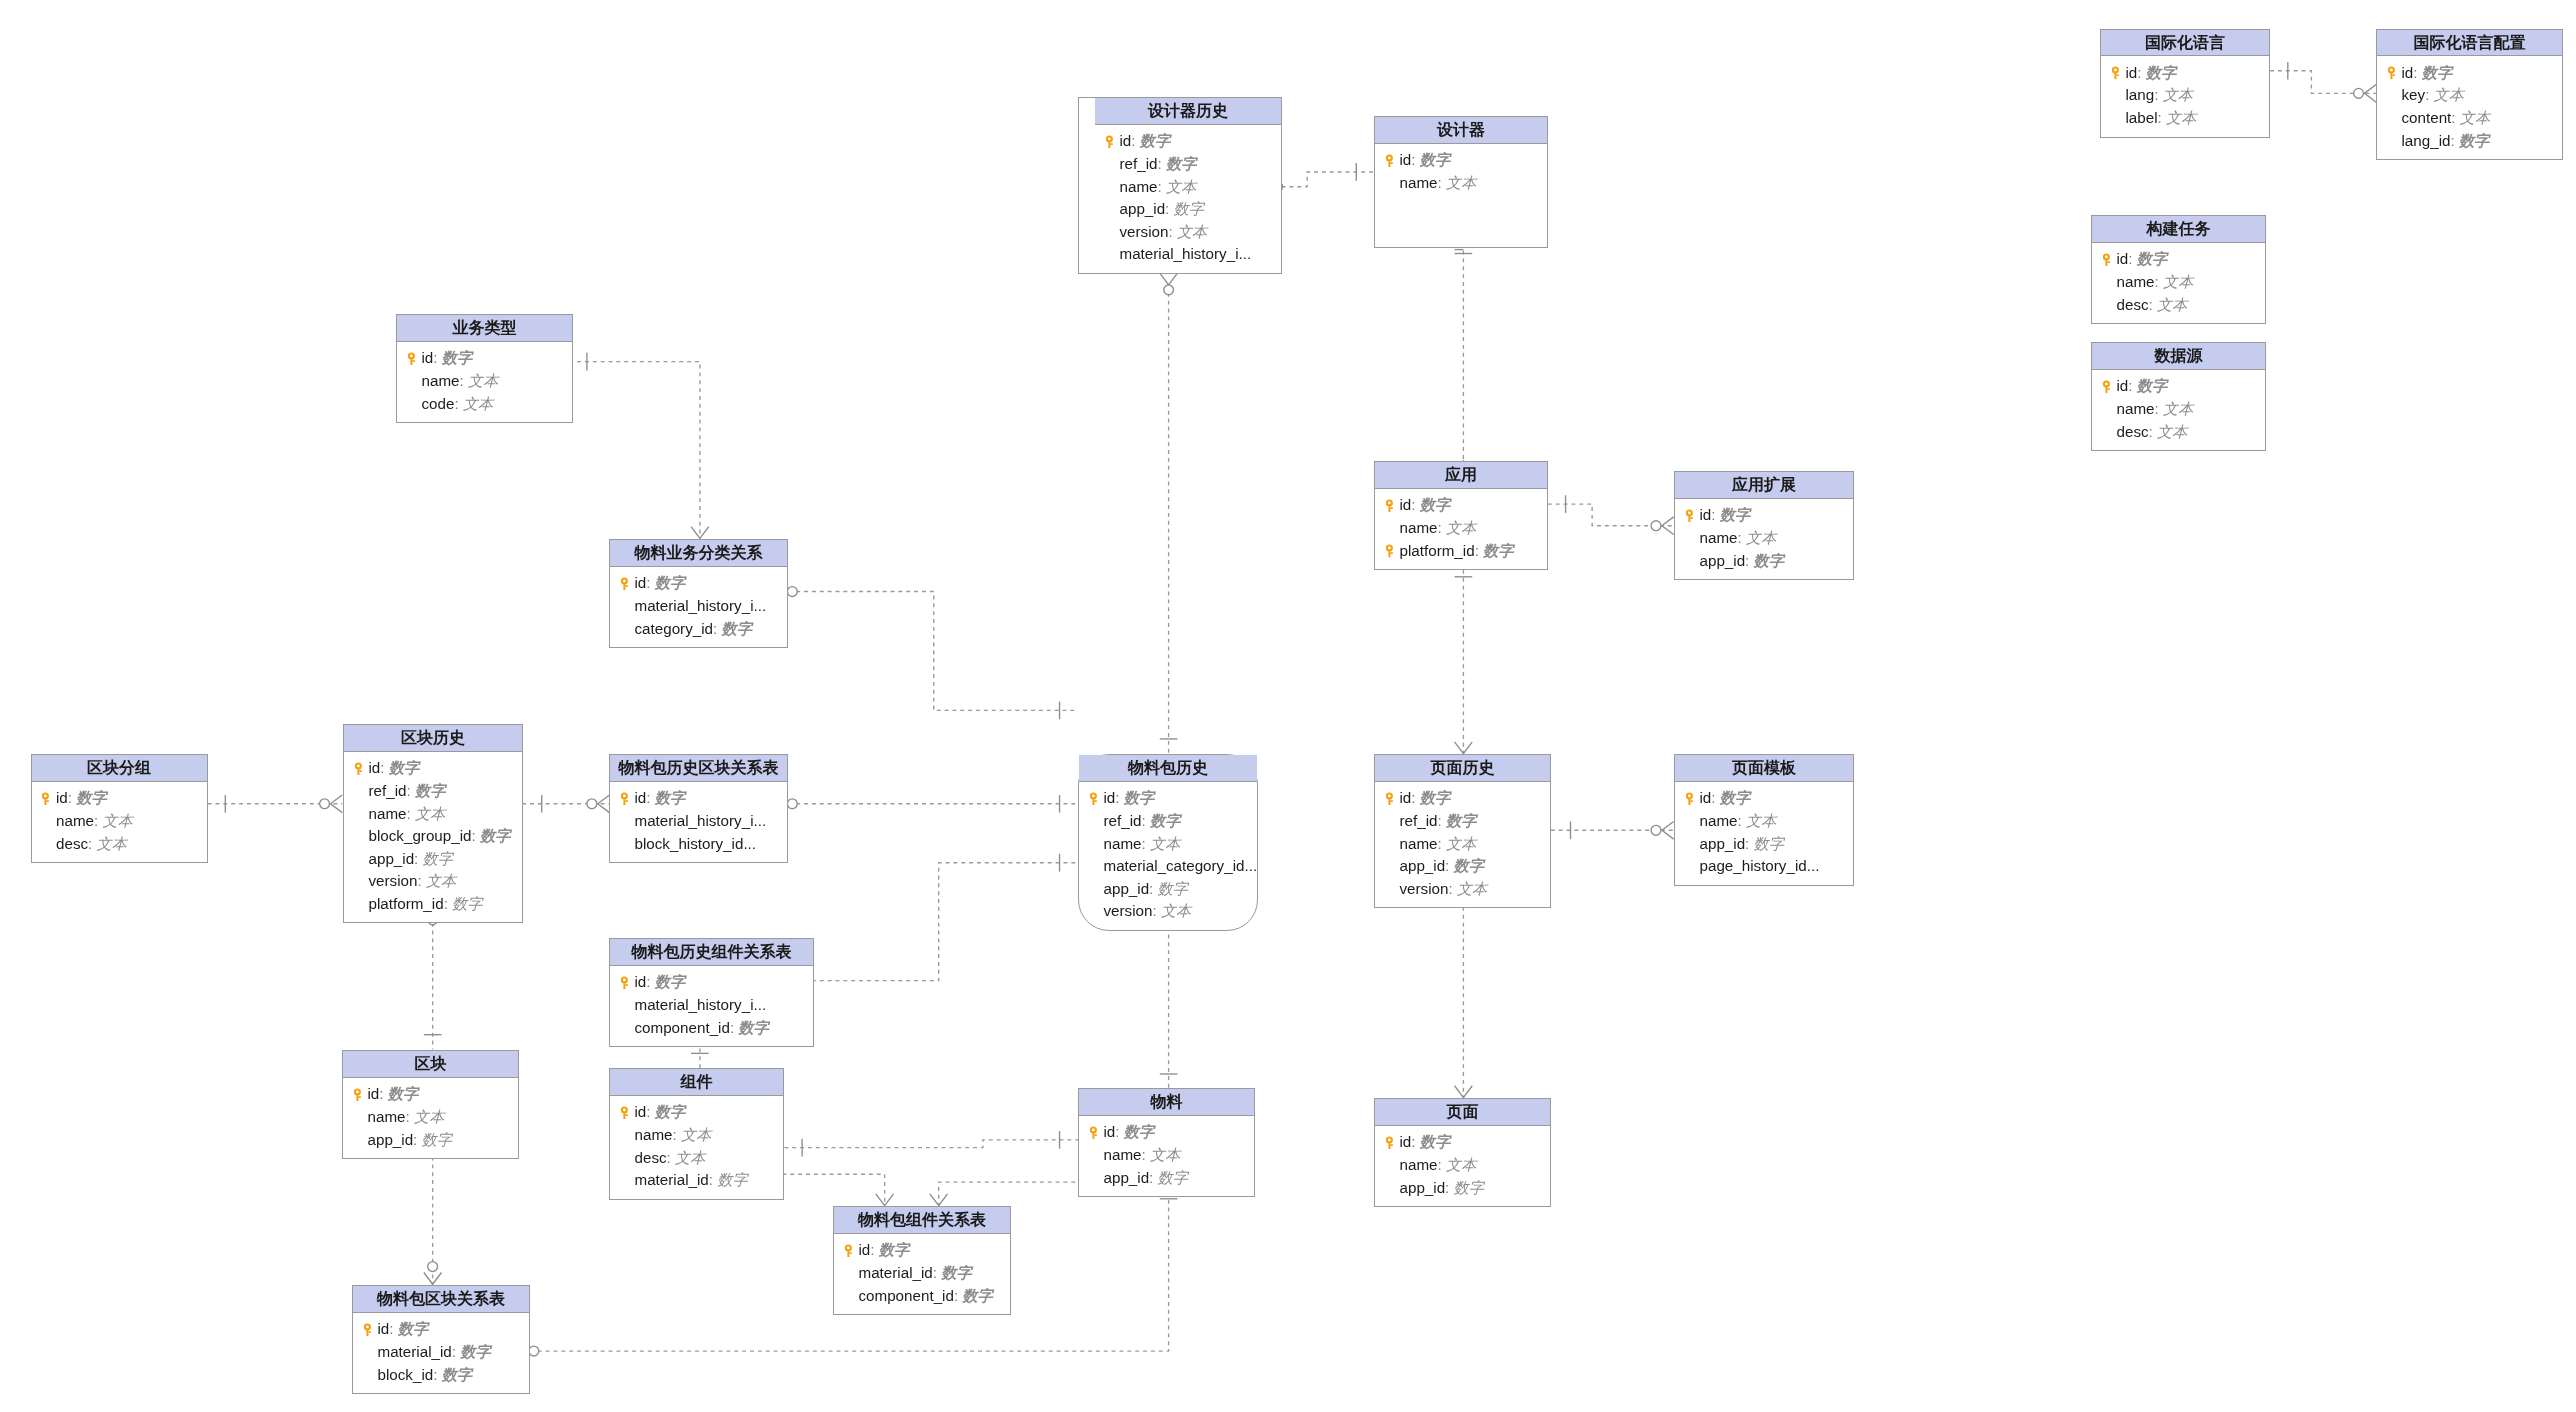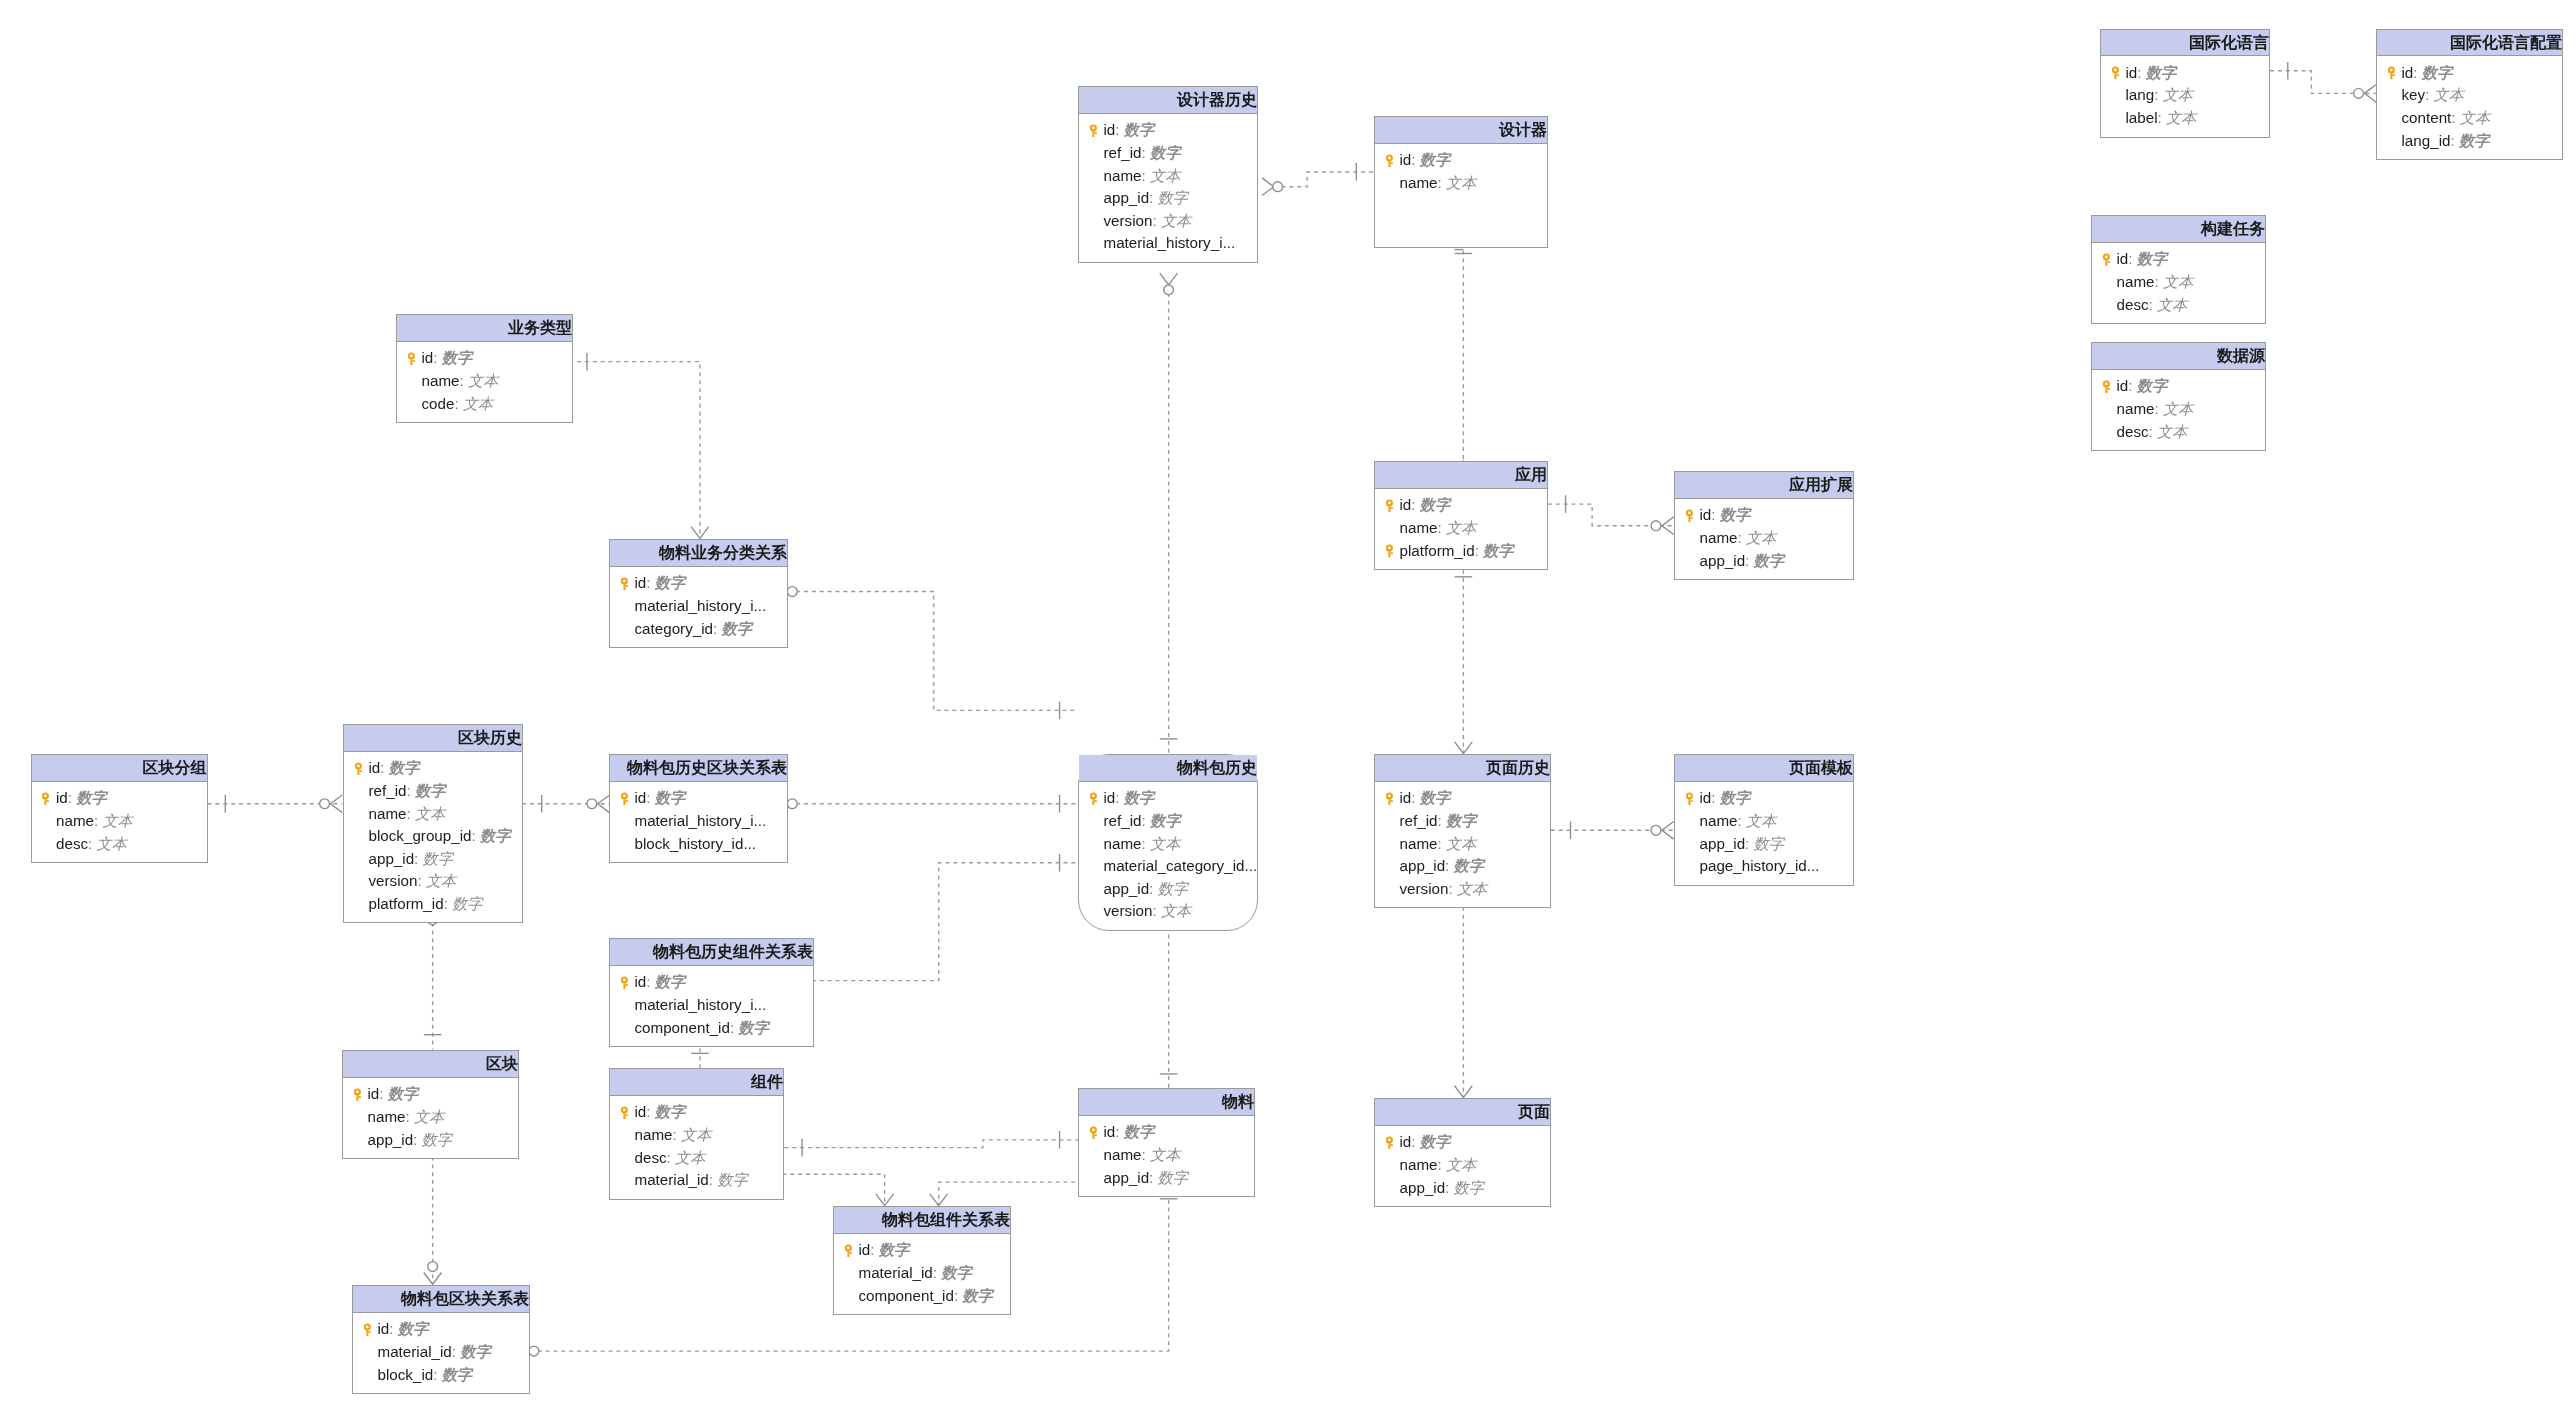--- a/index.html
+++ b/index.html
@@ -33,21 +33,21 @@
     background: #ffffff;
     z-index: 5;
   }
   .entity-header {
     box-sizing: border-box;
     background: #c5ccee;
     border-bottom: 1px solid #9a9a9a;
     color: #1a1a1a;
     font-size: 16px;
     font-weight: bold;
-    text-align: right;
+    text-align: center;
     line-height: 25.6px;
     height: 26.5px;
     white-space: nowrap;
     overflow: hidden;
   }
   .entity-body {
     padding: 5.9px 0 6.9px 0;
   }
   .field {
     position: relative;
@@ -206,21 +206,21 @@
       <path class="edge-mark" d="M 431 1295 L 440 1307 L 449 1295"></path>
       <circle class="edge-mark-solid" cx="440" cy="1289" r="5"></circle>
 
       <path class="edge-path" d="M 539 1375 L 1189 1375 L 1189 1205"></path>
       <path class="edge-mark" d="M 527 1366 L 539 1375 L 527 1384"></path>
       <circle class="edge-mark-solid" cx="543" cy="1375" r="5"></circle>
       <path class="edge-mark" d="M 1180 1220 L 1198 1220"></path>
     </g>
   </svg>
   <div id="entities">
-      <div class="entity" style="left: 1078px; top: 86px; width: 180px;">
+      <div class="entity" style="left: 1078px; top: 97px; width: 204px; padding-left: 16px;">
         <div class="entity-header">设计器历史</div>
         <div class="entity-body">
           <div class="field pk"><span><svg class="keyicon" viewBox="0 0 14 14" xmlns="http://www.w3.org/2000/svg">
                 <circle cx="5" cy="4" r="3.6" fill="#f2a313"></circle>
                 <circle cx="5" cy="4" r="1.35" fill="#ffffff"></circle>
                 <rect x="4" y="6.2" width="2.1" height="7.2" fill="#f2a313"></rect>
                 <rect x="6.1" y="8.3" width="2.4" height="1.9" fill="#f2a313"></rect>
               </svg></span><span class="fname">id</span><span class="fsep">:&nbsp;</span><span class="ftype">数字</span></div>
           <div class="field fk"><span class="indent"></span><span class="fname">ref_id</span><span class="fsep">:&nbsp;</span><span class="ftype">数字</span></div>
           <div class="field"><span class="indent"></span><span class="fname">name</span><span class="fsep">:&nbsp;</span><span class="ftype">文本</span></div>

